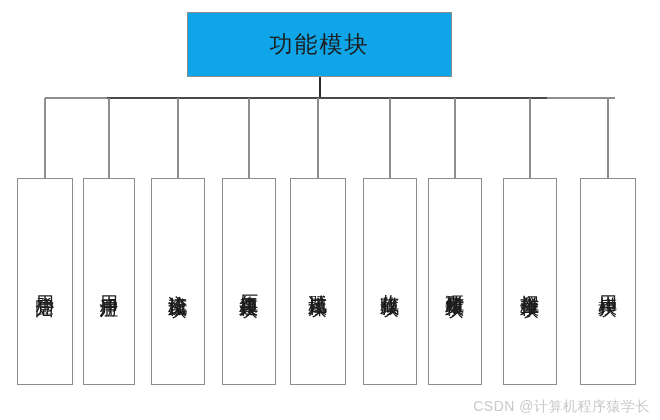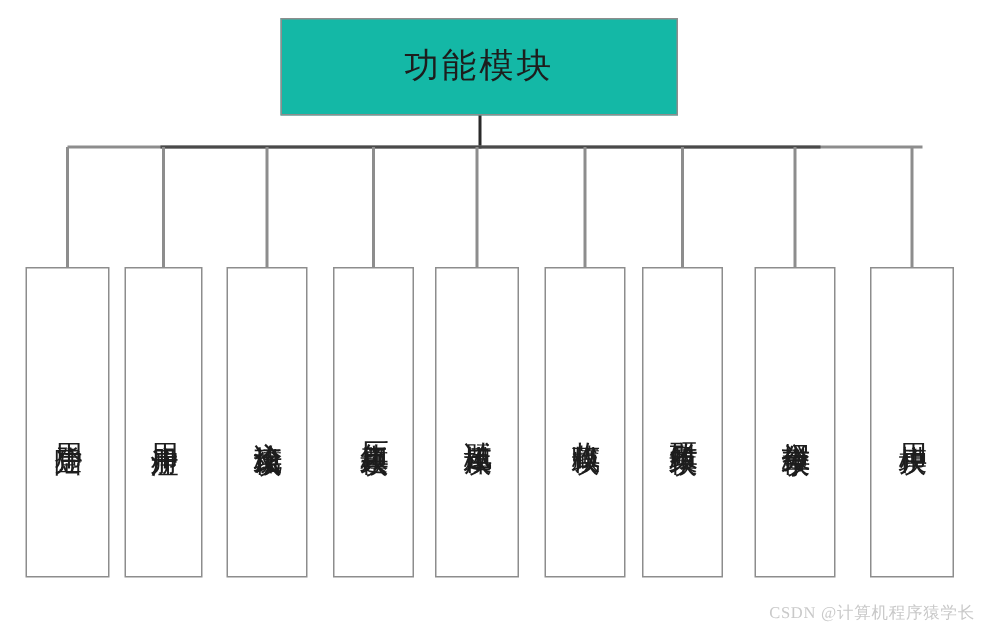--- a/index.html
+++ b/index.html
@@ -21,24 +21,25 @@
 
   
   .root-box {
     position: absolute;
     left: 187px;
     top: 12px;
     width: 265px;
     height: 65px;
     box-sizing: border-box;
     border: 1.5px solid #8d8d8d;
-    background: #14b8a6;
+    background: #0ea5e9;
     display: flex;
     align-items: center;
     justify-content: center;
+    font-family: Liberation Serif, serif;
   }
   .root-label {
     font-size: 23px;
     color: #1d1d1d;
     letter-spacing: 2px;
     line-height: 1;
   }
 
   
   .stem {
@@ -93,22 +94,22 @@
     color: #1d1d1d;
     letter-spacing: 1px;
     white-space: nowrap;
   }
 
   
   .watermark {
     position: absolute;
     right: 10px;
     bottom: 4px;
-    font-family: Liberation Serif, serif;
-    font-size: 11px;
+    font-family: Liberation Sans, sans-serif;
+    font-size: 14px;
     color: #c9c9c9;
     letter-spacing: 0.5px;
     white-space: nowrap;
   }
 </style>
 </head>
 <body>
 
 <div id="diagram">
 

